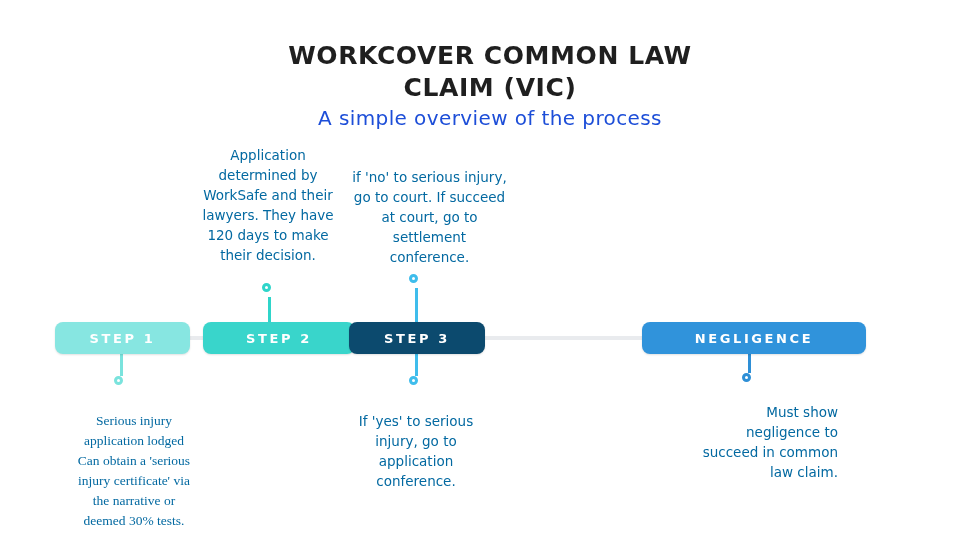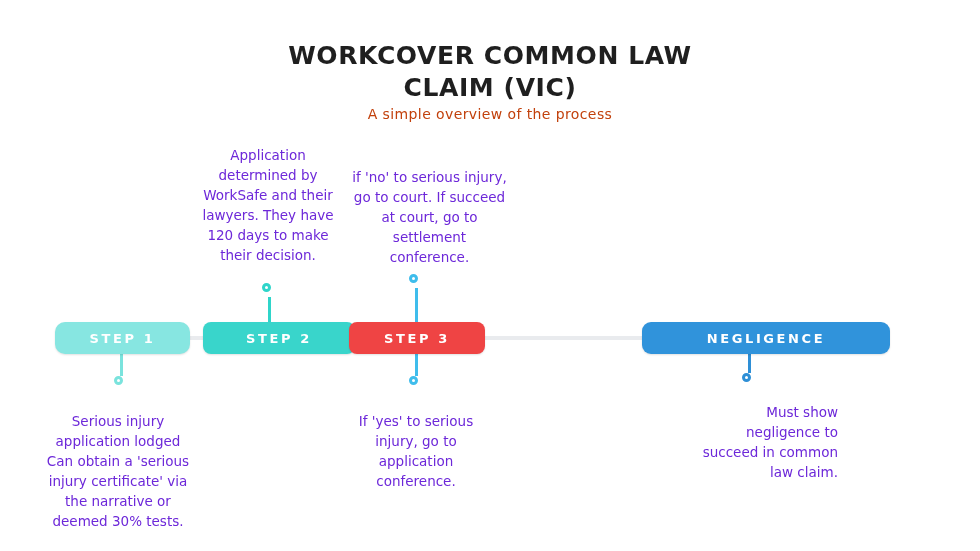--- a/index.html
+++ b/index.html
@@ -22,24 +22,24 @@
     font-weight: 800;
     letter-spacing: 0.6px;
     line-height: 32px;
     color: #1f1f1f;
     white-space: pre-line;
   }
   .subtitle {
     position: absolute;
     left: 0; right: 0; top: 106px;
     text-align: center;
-    font-size: 14px;
+    font-size: 20px;
     font-weight: 400;
     letter-spacing: 0.4px;
-    color: #c2410c;
+    color: #1d4ed8;
   }
 
   
   .timeline-line {
     position: absolute;
     left: 122px; top: 336px;
     width: 628px; height: 4px;
     background: #e9ebee;
     z-index: 0;
   }
@@ -54,24 +54,24 @@
     align-items: center;
     justify-content: center;
     color: #ffffff;
     font-size: 13px;
     font-weight: 700;
     letter-spacing: 2.6px;
     z-index: 2;
     box-shadow: 0 1px 2px rgba(0,0,0,0.12);
     cursor: default;
   }
-  .pill-step1      { left: 55px;  width: 135px; background: #87e6e1; border-radius: 10px; }
+  .pill-step1      { left: 55px;  width: 135px; background: #87e6e1; }
   .pill-step2      { left: 203px; width: 152px; background: #39d5cb; }
-  .pill-step3      { left: 349px; width: 136px; background: #ef4444; }
-  .pill-negligence { left: 642px; width: 248px; background: #3093db; border-radius: 9px; }
+  .pill-step3      { left: 349px; width: 136px; background: #0c4a6e; }
+  .pill-negligence { left: 642px; width: 224px; background: #3093db; }
 
   
   .stem {
     position: absolute;
     width: 3px;
     z-index: 1;
   }
   .pin {
     position: absolute;
     width: 9px; height: 9px;
@@ -95,27 +95,27 @@
 
   .stem-negligence-bottom { left: 748px; top: 354px; height: 19px; background: #2e8fd6; }
   .pin-negligence-bottom  { left: 742px; top: 373px; border-color: #2e8fd6; }
 
   
   .note {
     position: absolute;
     text-align: center;
     font-size: 13.5px;
     line-height: 20px;
-    color: #6d28d9;
+    color: #0369a1;
     white-space: pre-line;
     z-index: 1;
   }
   .note-step2-top        { left: 183px; top: 145px; width: 170px; }
   .note-step3-top        { left: 342px; top: 167px; width: 175px; }
-  .note-step1-bottom     { left: 28px;  top: 411px; width: 180px; }
+  .note-step1-bottom     { left: 44px;  top: 411px; width: 180px; font-family: Liberation Serif, serif; }
   .note-step3-bottom     { left: 341px; top: 411px; width: 150px; }
   .note-negligence-bottom{ left: 663px; top: 402px; width: 175px; text-align: right; }
 </style>
 </head>
 <body>
 
 <div class="canvas">
 
   <h1 class="title">WORKCOVER COMMON LAW
 CLAIM (VIC)</h1>

